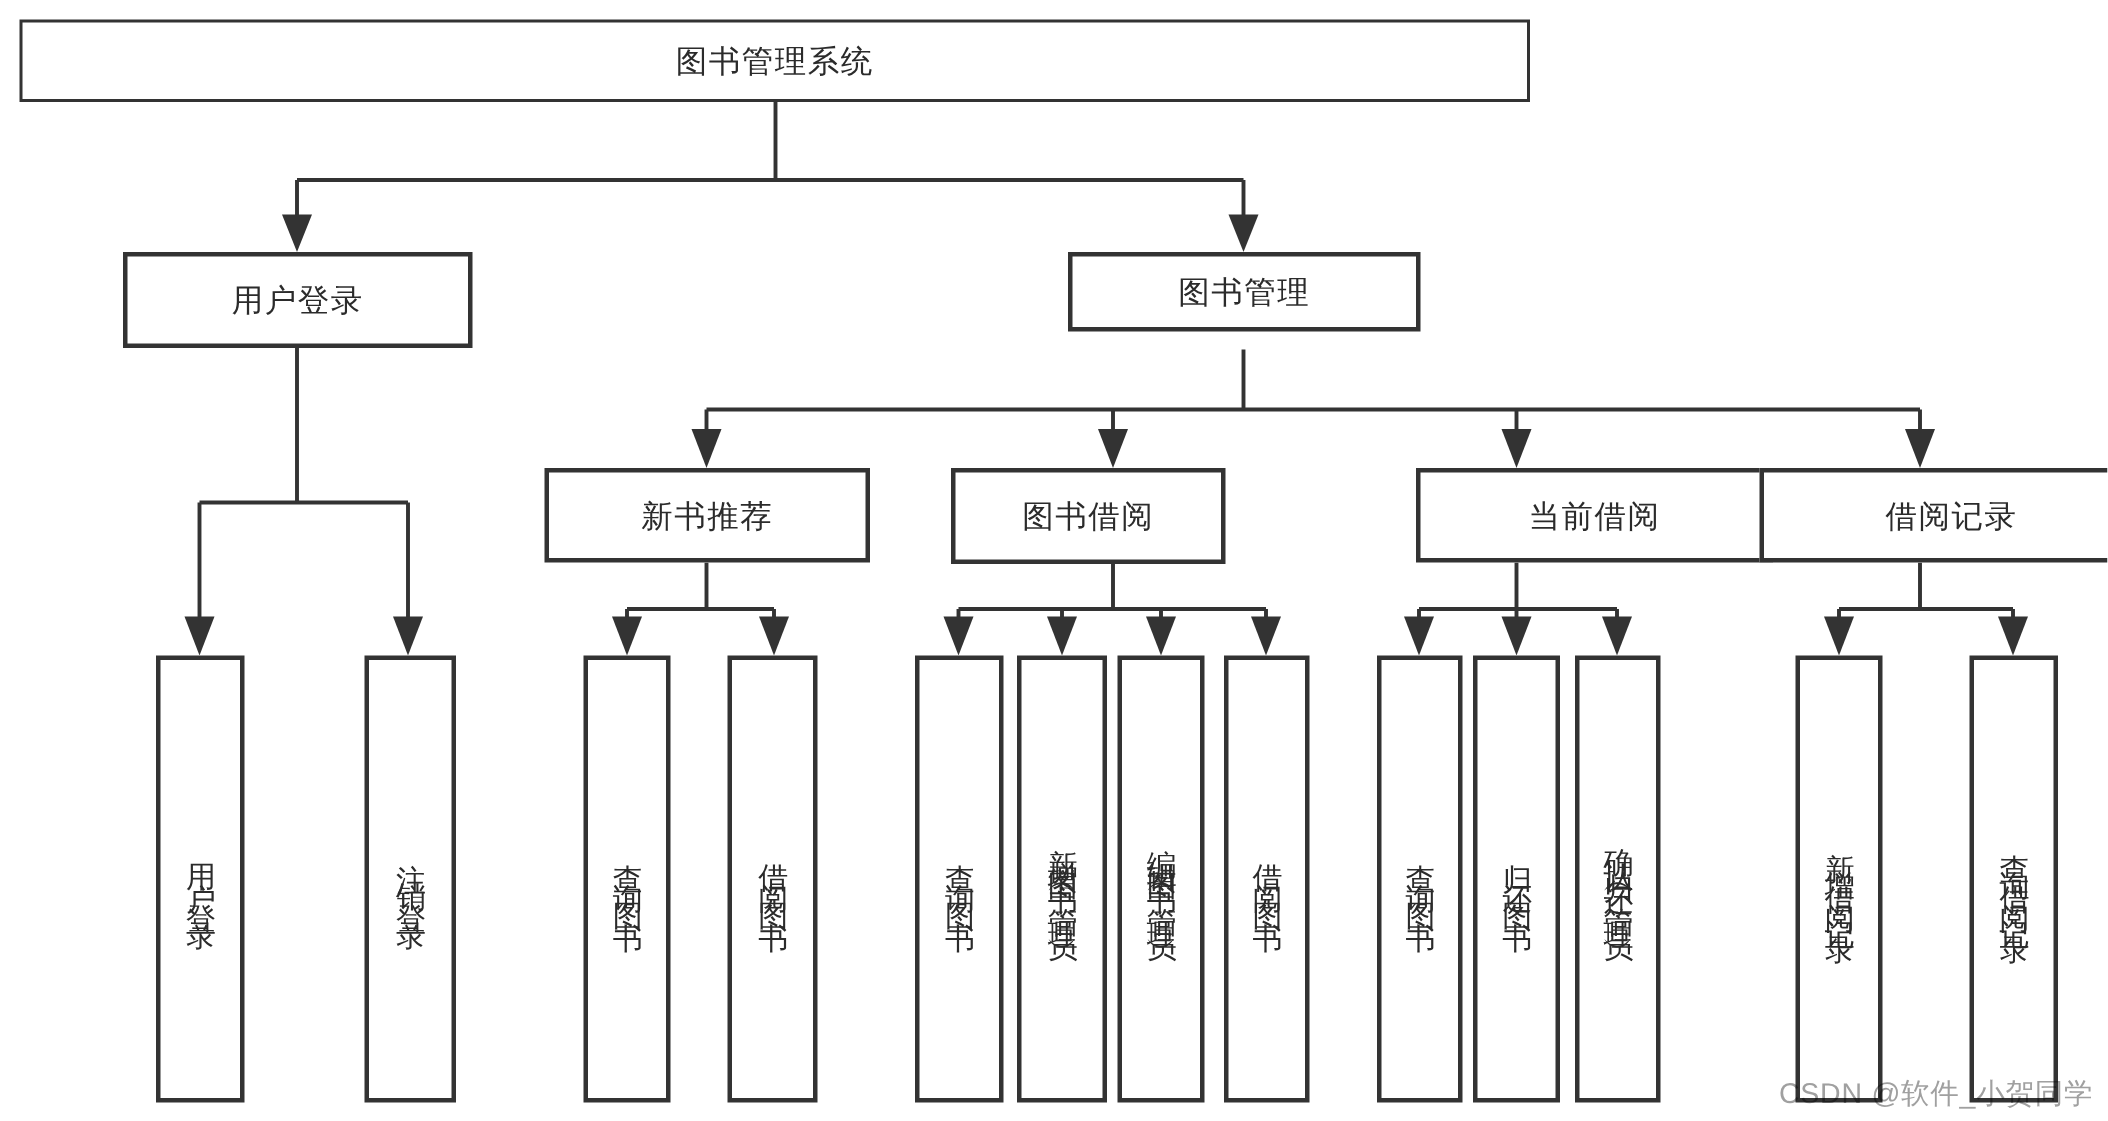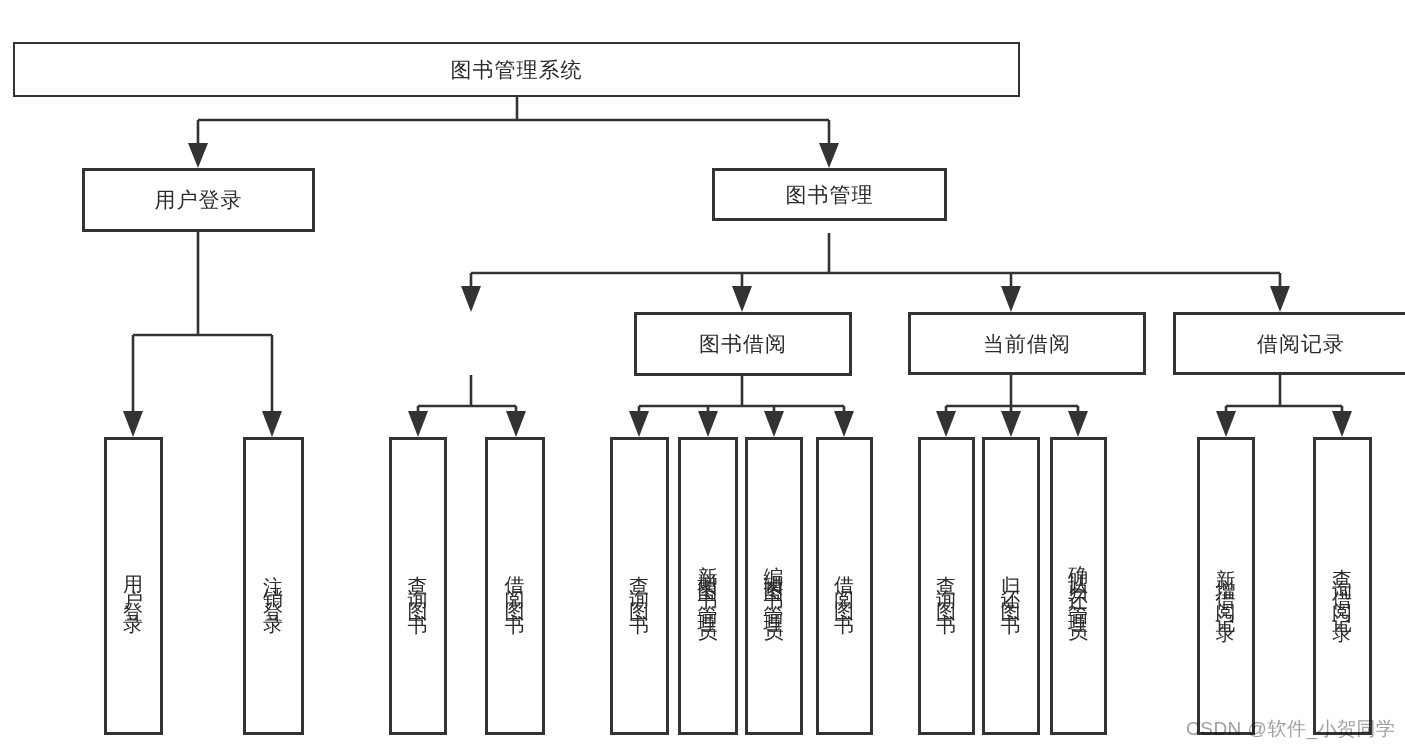--- a/index.html
+++ b/index.html
@@ -14,21 +14,21 @@
     font-family:"Liberation Sans",sans-serif;color:var(--text);overflow:hidden;
   }
   .links{position:absolute;left:0;top:0;width:1405px;height:747px;z-index:1;}
   .links path{stroke:var(--line);stroke-width:2.6;fill:none;}
   .links polygon{fill:var(--line);stroke:none;}
   .box{
     position:absolute;box-sizing:border-box;background:#fff;
     border:3px solid var(--line);display:flex;align-items:center;justify-content:center;
     z-index:2;
   }
-  .root{border-width:2px;margin-top:29px;}
+  .root{border-width:2px;}
   .hbox span{font-size:21px;letter-spacing:1px;white-space:nowrap;}
   .vbox span{
     writing-mode:vertical-rl;text-orientation:mixed;
     font-size:20px;line-height:1.0;white-space:nowrap;
   }
   .ls4{letter-spacing:13px;}
   .ls6{letter-spacing:11px;}
   .ls9{letter-spacing:8px;}
   .watermark{
     position:absolute;left:1186px;top:716px;z-index:3;
@@ -95,24 +95,27 @@
     <span>图书管理系统</span>
   </div>
 
   <div class="box hbox" style="left:82px;top:168px;width:233px;height:64px">
     <span>用户登录</span>
   </div>
   <div class="box hbox" style="left:712px;top:168px;width:235px;height:53px">
     <span>图书管理</span>
   </div>
 
-  <div class="box hbox" style="left:634px;top:312px;width:218px;height:64px">
+  <div class="box hbox" style="left:363px;top:312px;width:217px;height:63px">
+    <span>新书推荐</span>
+  </div>
+  <div class="box hbox" style="left:634px;top:312px;width:183px;height:64px">
     <span>图书借阅</span>
   </div>
-  <div class="box hbox" style="left:908px;top:312px;width:238px;height:63px">
+  <div class="box hbox" style="left:944px;top:312px;width:238px;height:63px">
     <span>当前借阅</span>
   </div>
   <div class="box hbox" style="left:1173px;top:312px;width:256px;height:63px">
     <span>借阅记录</span>
   </div>
 
   <div class="box vbox" style="left:104px;top:437px;width:59px;height:298px">
     <span class="ls4">用户登录</span>
   </div>
   <div class="box vbox" style="left:243px;top:437px;width:61px;height:298px">

